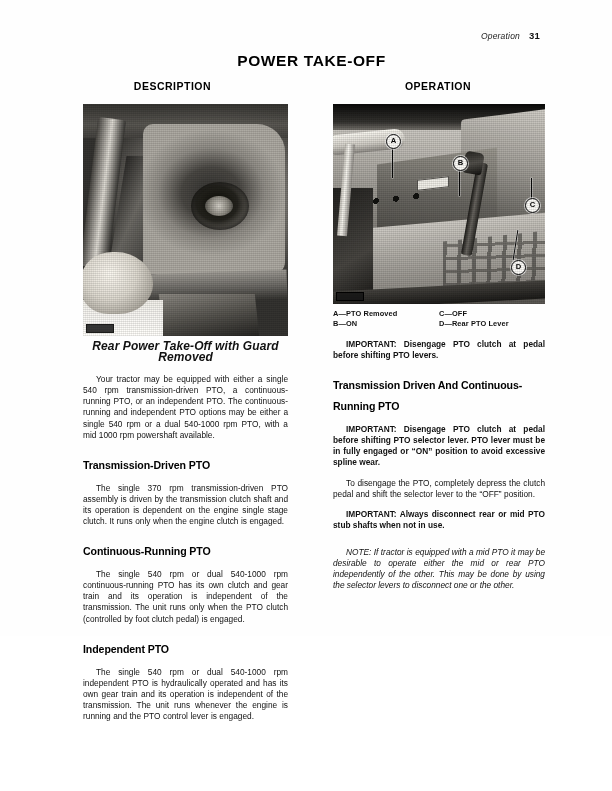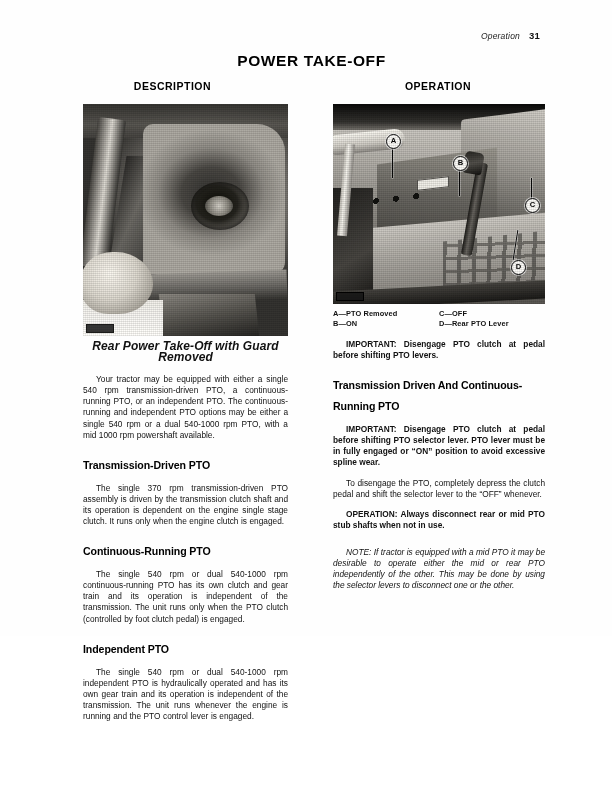--- a/index.html
+++ b/index.html
@@ -412,21 +412,21 @@
       </div>
     </div>
 
     <p class="important">IMPORTANT: Disengage PTO clutch at pedal before shifting PTO levers.</p>
 
     <h2 class="sub">Transmission Driven And Continuous-Running PTO</h2>
 
 
     <p class="important">IMPORTANT: Disengage PTO clutch at pedal before shifting PTO selector lever. PTO lever must be in fully engaged or “ON” position to avoid excessive spline wear.</p>
 
-    <p class="body">To disengage the PTO, completely depress the clutch pedal and shift the selector lever to the “OFF” whenever.</p>
-
-    <p class="important">OPERATION: Always disconnect rear or mid PTO stub shafts when not in use.</p>
+    <p class="body">To disengage the PTO, completely depress the clutch pedal and shift the selector lever to the “OFF” position.</p>
+
+    <p class="important">IMPORTANT: Always disconnect rear or mid PTO stub shafts when not in use.</p>
 
     <p class="note">NOTE: If tractor is equipped with a mid PTO it may be desirable to operate either the mid or rear PTO independently of the other. This may be done by using the selector levers to disconnect one or the other.</p>
 
   </div>
 
 </div>
 
 </body></html>

